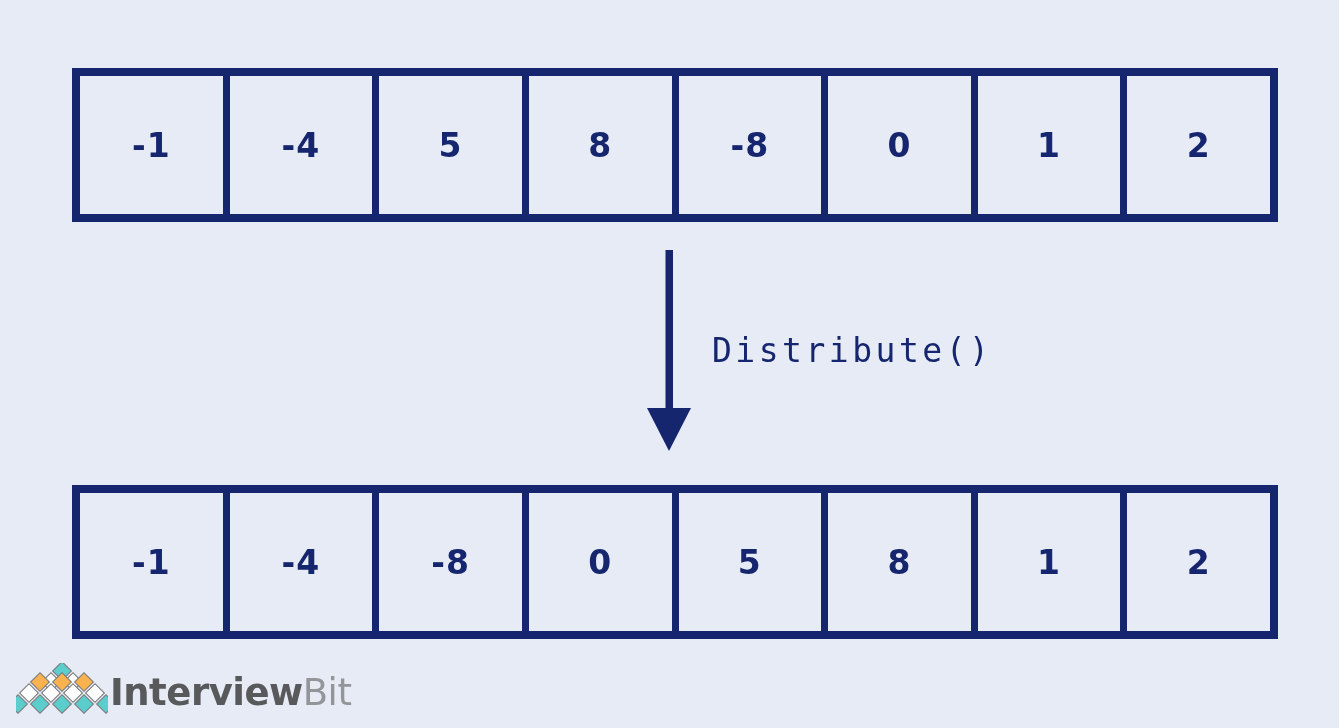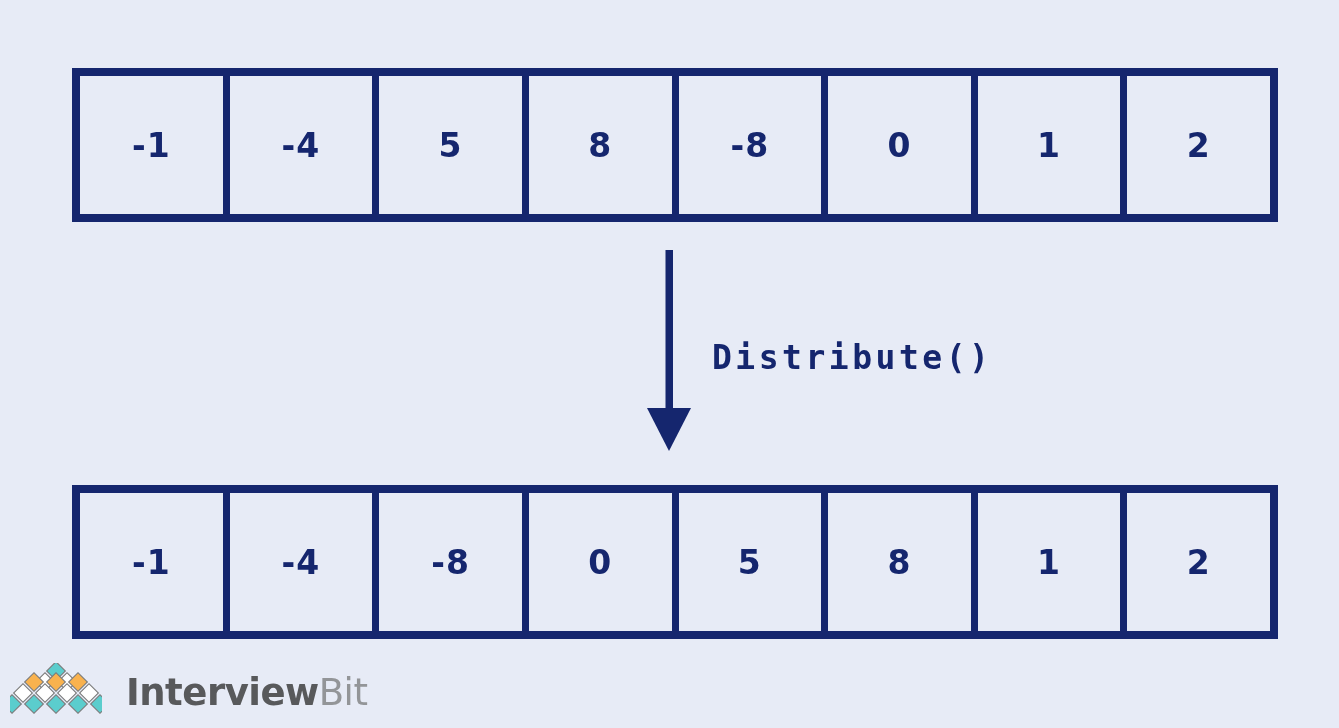--- a/index.html
+++ b/index.html
@@ -63,39 +63,39 @@
     top: 250px;
     width: 48px;
     height: 205px;
   }
   .arrow svg { display: block; }
 
   
   .transform-label {
     position: absolute;
     left: 712px;
-    top: 338px;
+    top: 331px;
     color: #15266e;
     font-family: "DejaVu Sans Mono", monospace;
-    font-weight: bold;
+    font-weight: normal;
     font-size: 33px;
     letter-spacing: 3.5px;
     white-space: nowrap;
     user-select: none;
   }
 
   
   .logo {
     position: absolute;
-    left: 10px;
+    left: 16px;
     top: 660px;
     height: 60px;
     display: flex;
     align-items: center;
-    gap: 24px;
+    gap: 2px;
   }
   .logo-mark {
     width: 92px;
     height: 54px;
     flex: none;
   }
   .logo-mark svg { display: block; }
   .logo-text {
     font-family: "DejaVu Sans", sans-serif;
     font-size: 37px;

